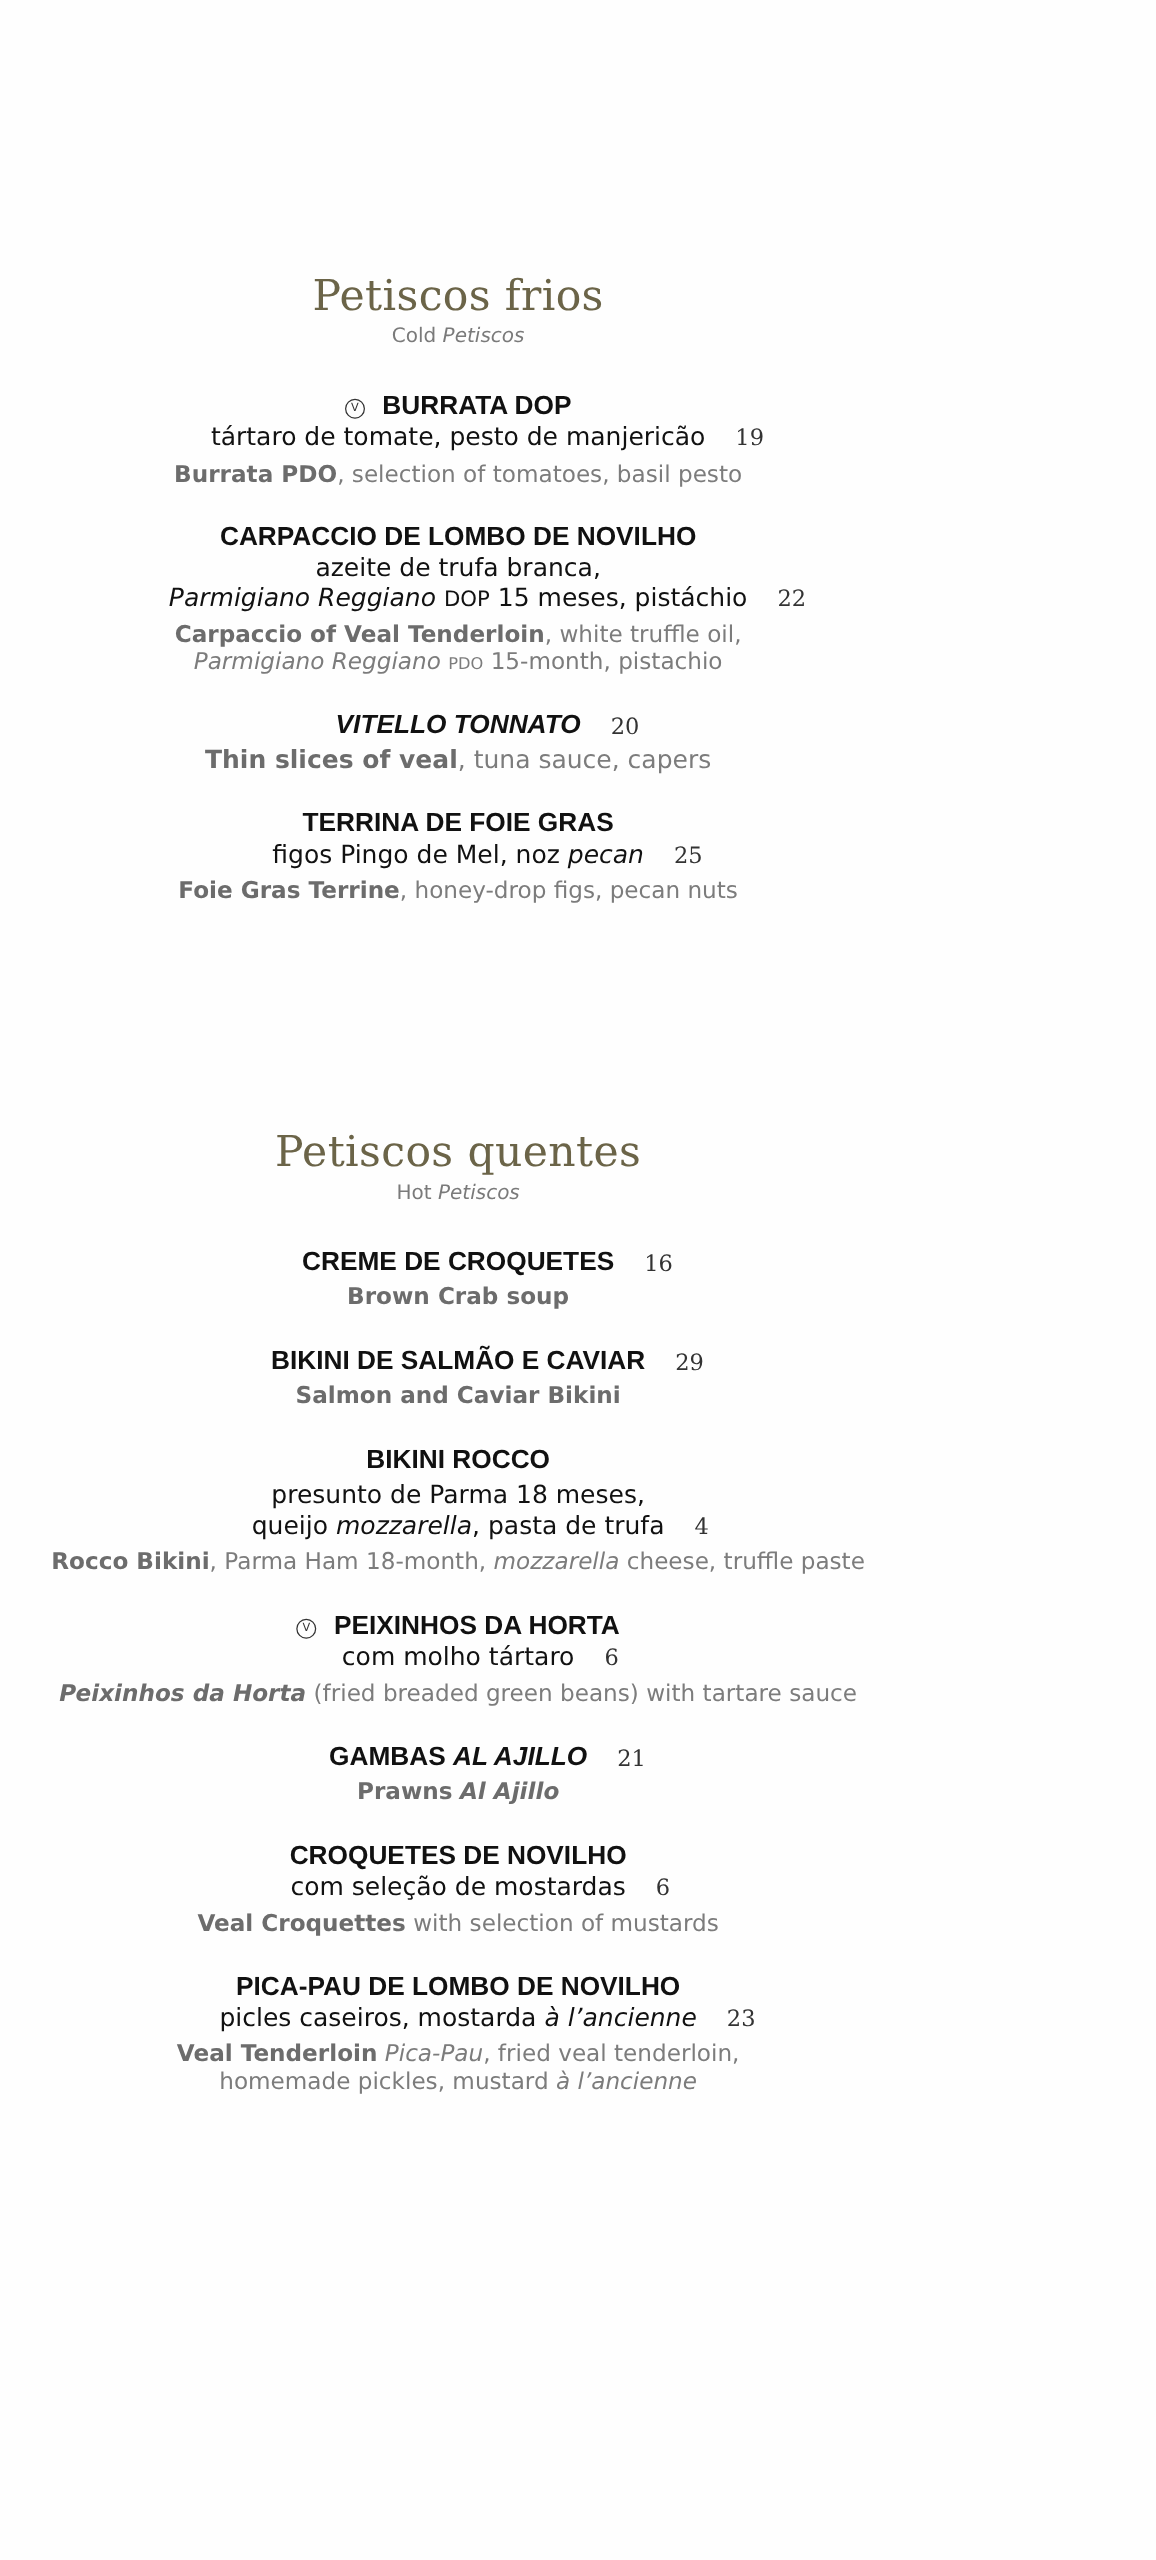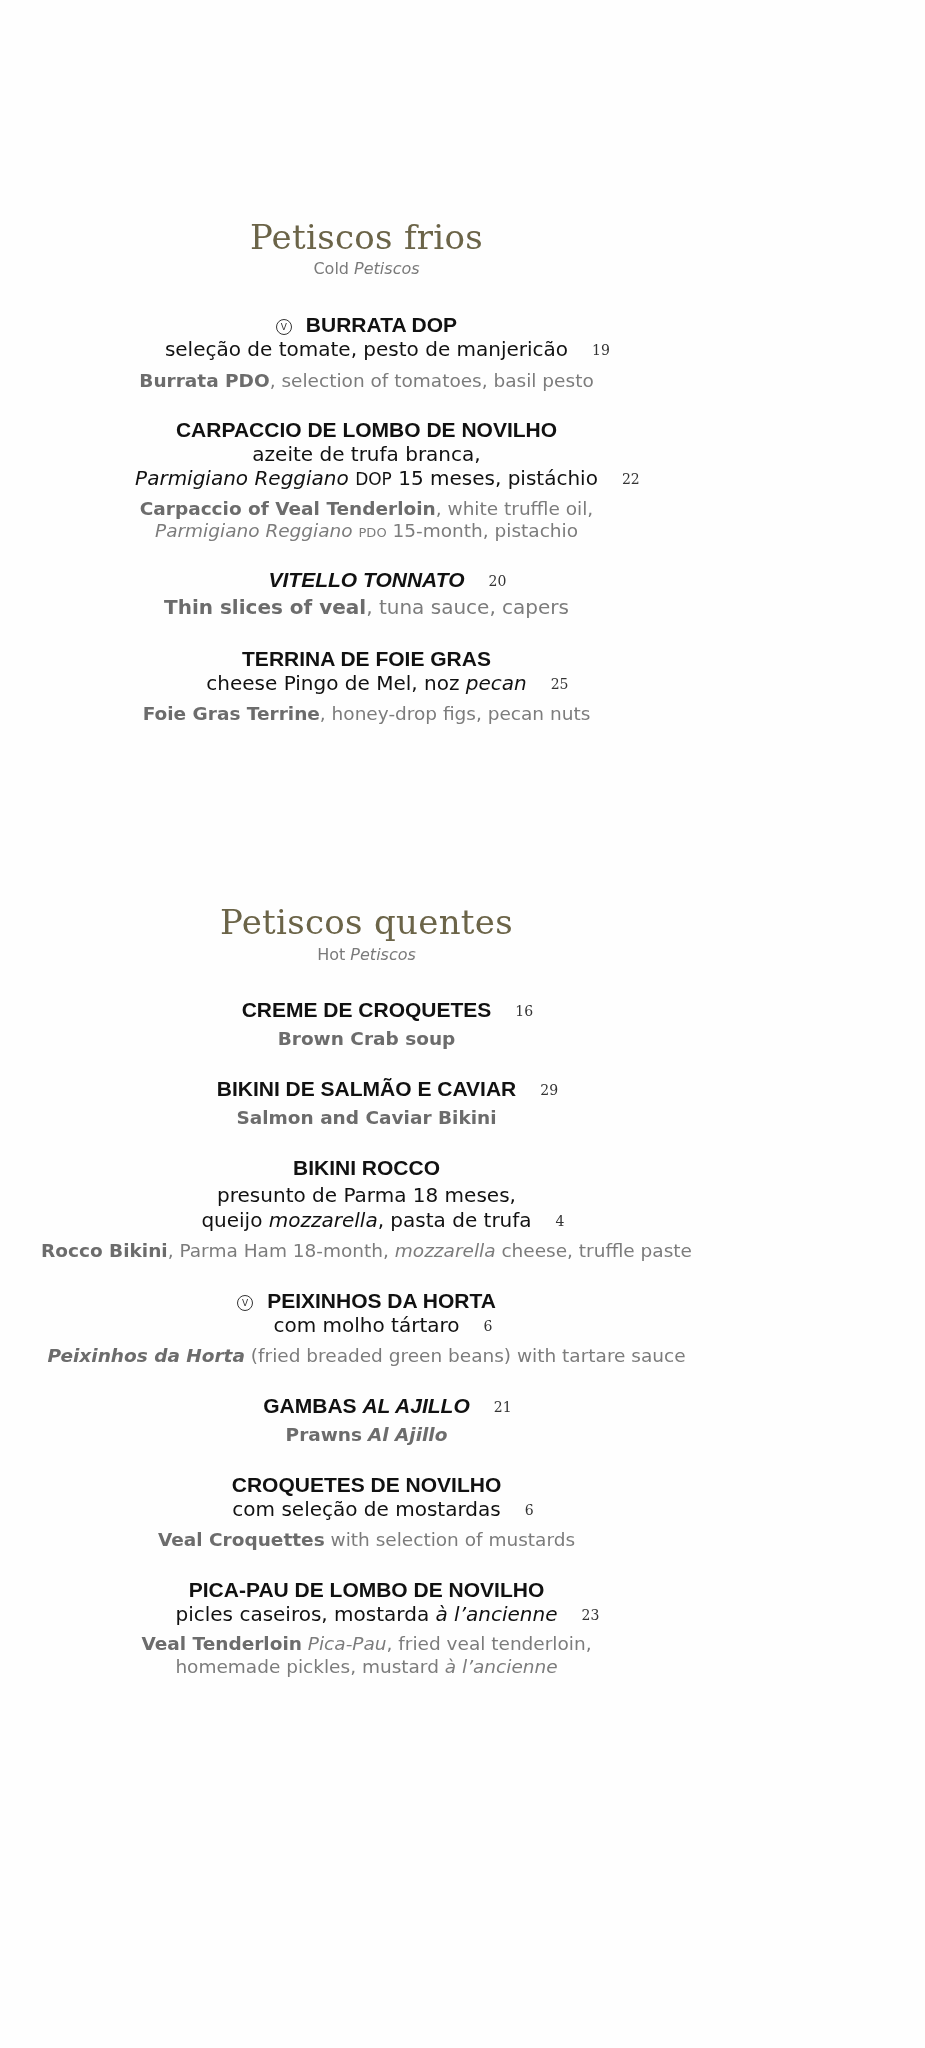--- a/index.html
+++ b/index.html
@@ -18,21 +18,21 @@
   }
   .subtitle { font-family: "DejaVu Sans", sans-serif; font-size: 16px; color: #7a7a7a; }
   .name {
     font-family: "Liberation Sans", sans-serif; font-weight: bold; font-size: 21px; color: #111;
   }
   .pt { font-family: "DejaVu Sans", sans-serif; font-size: 20px; color: #111; }
   .en { font-family: "DejaVu Sans", sans-serif; font-size: 18.5px; color: #7c7c7c; }
   .en b { color: #6c6c6c; font-weight: bold; }
   .price {
     position: absolute; left: 100%; margin-left: 24px; top: 50%; transform: translateY(-42%);
-    font-family: "DejaVu Serif", serif; font-size: 14px; color: #333; font-weight: normal; font-style: normal;
+    font-family: "DejaVu Serif", serif; font-size: 18px; color: #333; font-weight: normal; font-style: normal;
   }
   .v-icon {
     display: inline-block; width: 14px; height: 14px; border: 1px solid #333; border-radius: 50%;
     font-family: "DejaVu Sans", sans-serif; font-size: 9px; line-height: 14px; text-align: center;
     color: #333; font-weight: normal; vertical-align: 2px; margin-right: 14px; font-style: normal;
   }
   i { font-style: italic; }
 </style>
 </head>
 <body>
@@ -43,21 +43,21 @@
   </div>
   <div class="line subtitle" style="top:268px">
     <span class="txt"><span>Cold</span> <i>Petiscos</i></span>
   </div>
 
   <div>
     <div class="line name" style="top:325px">
       <span class="txt"><span class="v-icon">V</span><span>BURRATA DOP</span></span>
     </div>
     <div class="line pt" style="top:349px">
-      <span class="txt"><span>seleção de tomate, pesto de manjericão</span><span class="price">19</span></span>
+      <span class="txt"><span>tártaro de tomate, pesto de manjericão</span><span class="price">19</span></span>
     </div>
     <div class="line en" style="top:380px">
       <span class="txt"><b>Burrata PDO</b><span>, selection of tomatoes, basil pesto</span></span>
     </div>
   </div>
 
   <div>
     <div class="line name" style="top:430px">
       <span class="txt">CARPACCIO DE LOMBO DE NOVILHO</span>
     </div>
@@ -82,21 +82,21 @@
     <div class="line en" style="top:607px; font-size:20px">
       <span class="txt"><b>Thin slices of veal</b><span>, tuna sauce, capers</span></span>
     </div>
   </div>
 
   <div>
     <div class="line name" style="top:659px">
       <span class="txt">TERRINA DE FOIE GRAS</span>
     </div>
     <div class="line pt" style="top:683px">
-      <span class="txt"><span>cheese Pingo de Mel, noz</span> <i>pecan</i><span class="price">25</span></span>
+      <span class="txt"><span>figos Pingo de Mel, noz</span> <i>pecan</i><span class="price">25</span></span>
     </div>
     <div class="line en" style="top:713px">
       <span class="txt"><b>Foie Gras Terrine</b><span>, honey-drop figs, pecan nuts</span></span>
     </div>
   </div>
 </div>
 
 <div>
   <div class="line title" style="top:922px">
     <span class="txt">Petiscos quentes</span>

